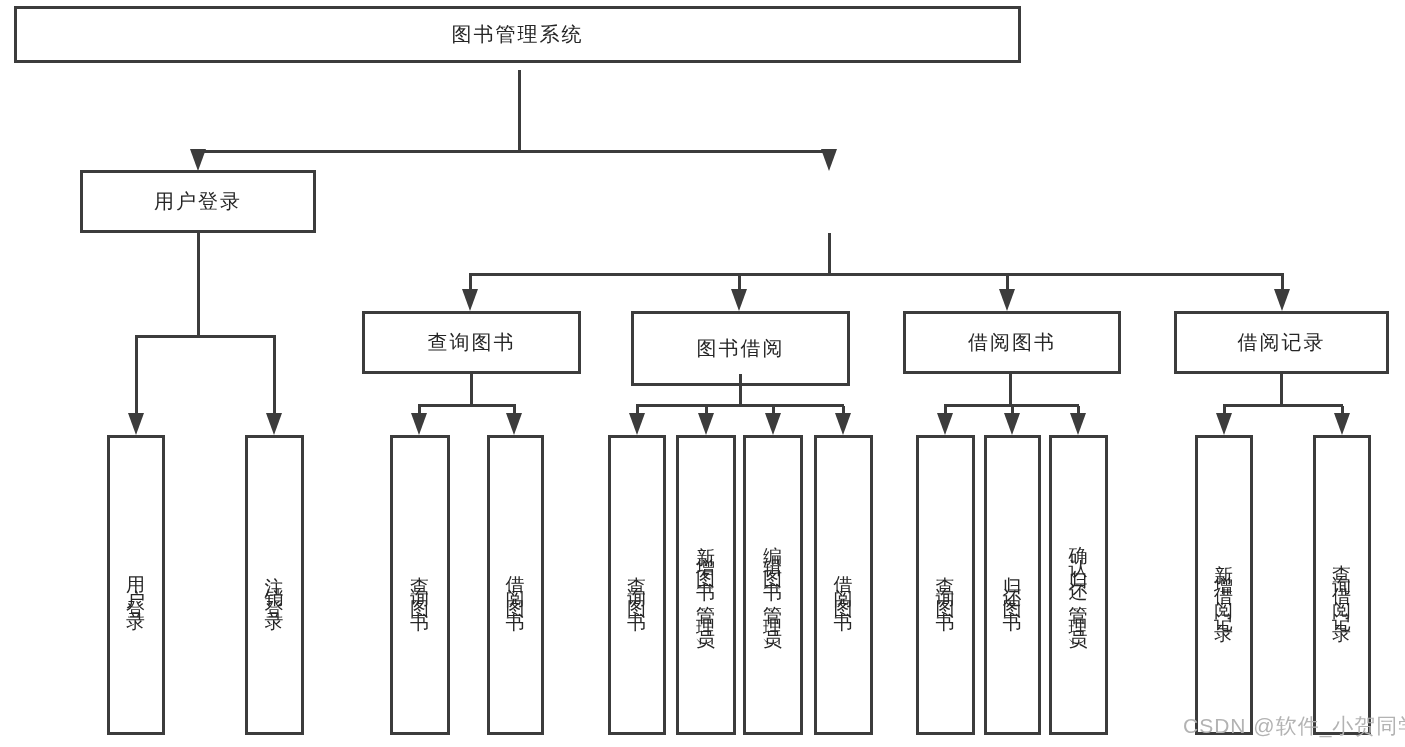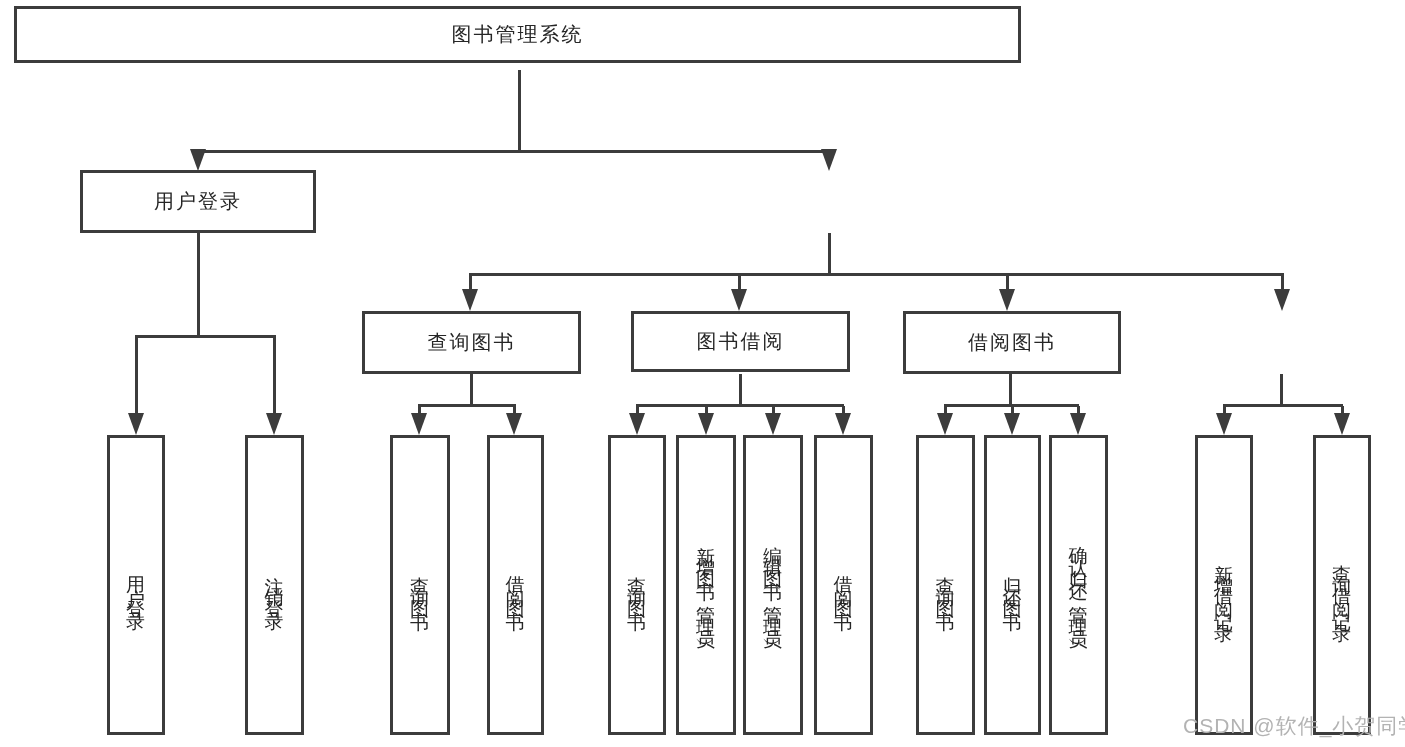--- a/index.html
+++ b/index.html
@@ -59,22 +59,23 @@
   <div class="vline" style="left:469px;top:275px;height:16px"></div>
   <div class="vline" style="left:738px;top:275px;height:16px"></div>
   <div class="vline" style="left:1006px;top:275px;height:16px"></div>
   <div class="vline" style="left:1281px;top:275px;height:16px"></div>
   <div class="arrow" style="left:462px;top:289px"></div>
   <div class="arrow" style="left:731px;top:289px"></div>
   <div class="arrow" style="left:999px;top:289px"></div>
   <div class="arrow" style="left:1274px;top:289px"></div>
 
   <div class="box" style="left:362px;top:311px;width:219px;height:63px">查询图书</div>
-  <div class="box" style="left:631px;top:311px;width:219px;height:61px">图书借阅</div>
+  <div class="box" style="left:631px;top:311px;width:219px;height:75px">图书借阅</div>
   <div class="box" style="left:903px;top:311px;width:218px;height:63px">借阅图书</div>
+  <div class="box" style="left:1174px;top:311px;width:215px;height:63px">借阅记录</div>
 
   <div class="vline" style="left:470px;top:374px;height:32px"></div>
   <div class="hline" style="left:418px;top:404px;width:98px"></div>
   <div class="vline" style="left:418px;top:406px;height:9px"></div>
   <div class="vline" style="left:513px;top:406px;height:9px"></div>
   <div class="arrow" style="left:411px;top:413px"></div>
   <div class="arrow" style="left:506px;top:413px"></div>
 
   <div class="vline" style="left:739px;top:374px;height:32px"></div>
   <div class="hline" style="left:636px;top:404px;width:208px"></div>

